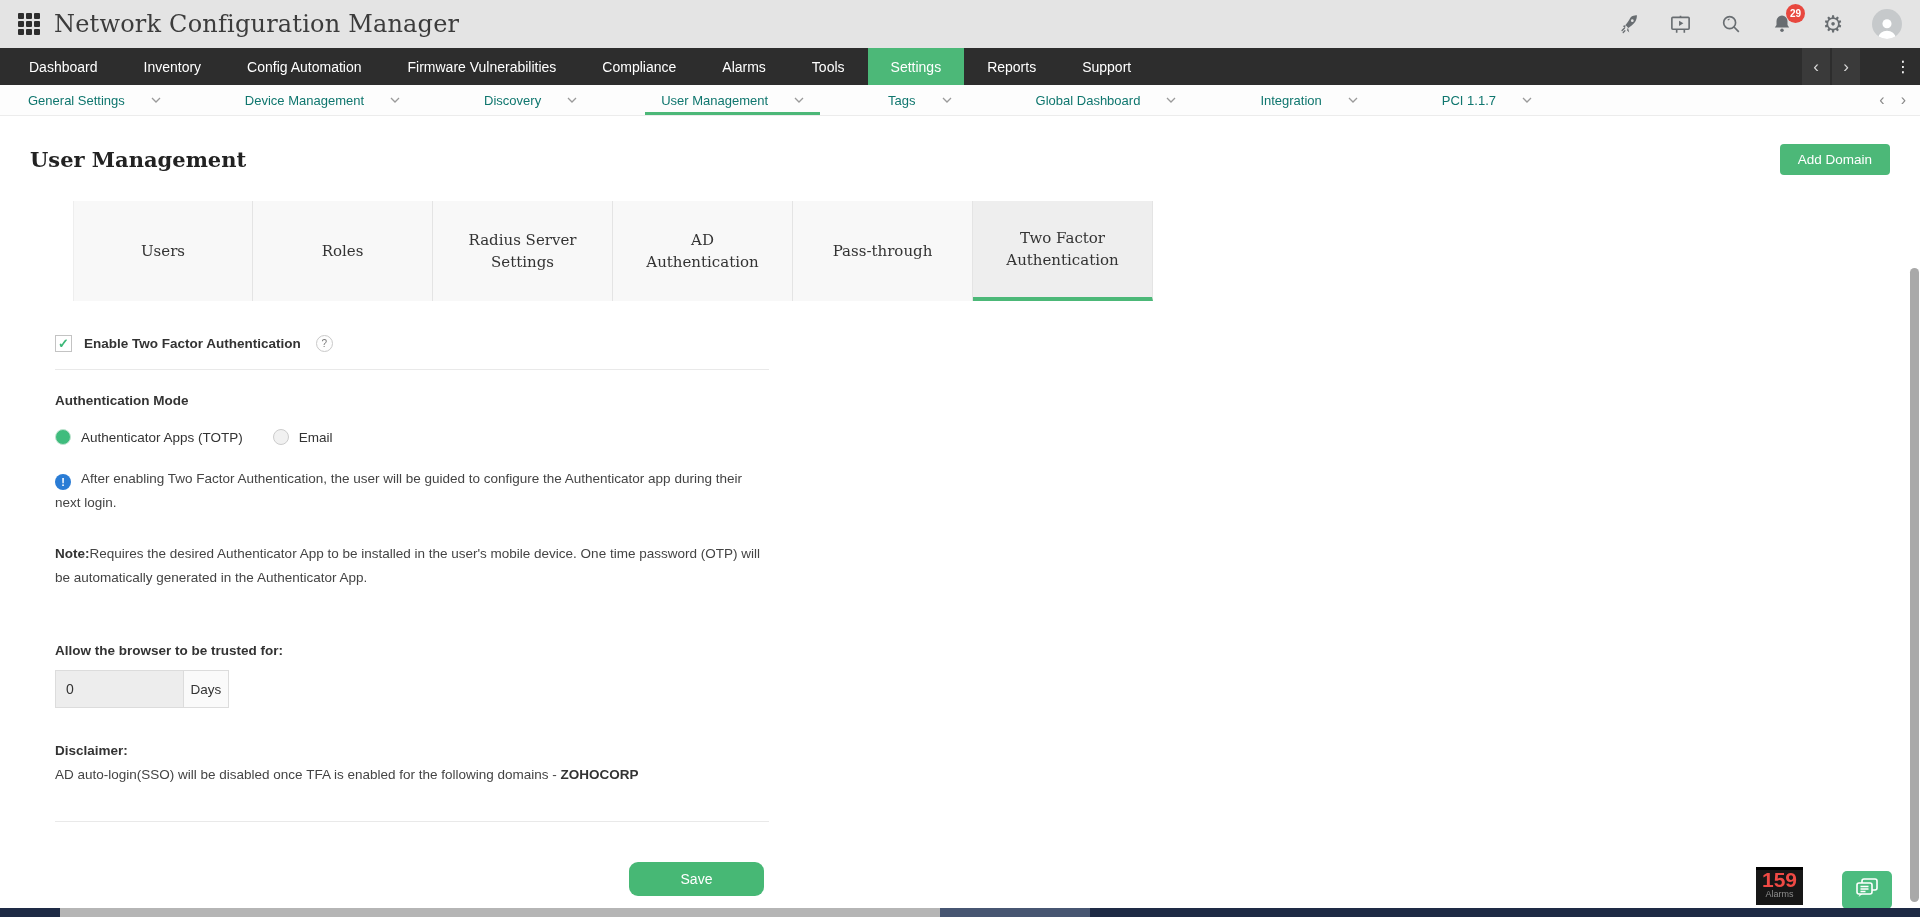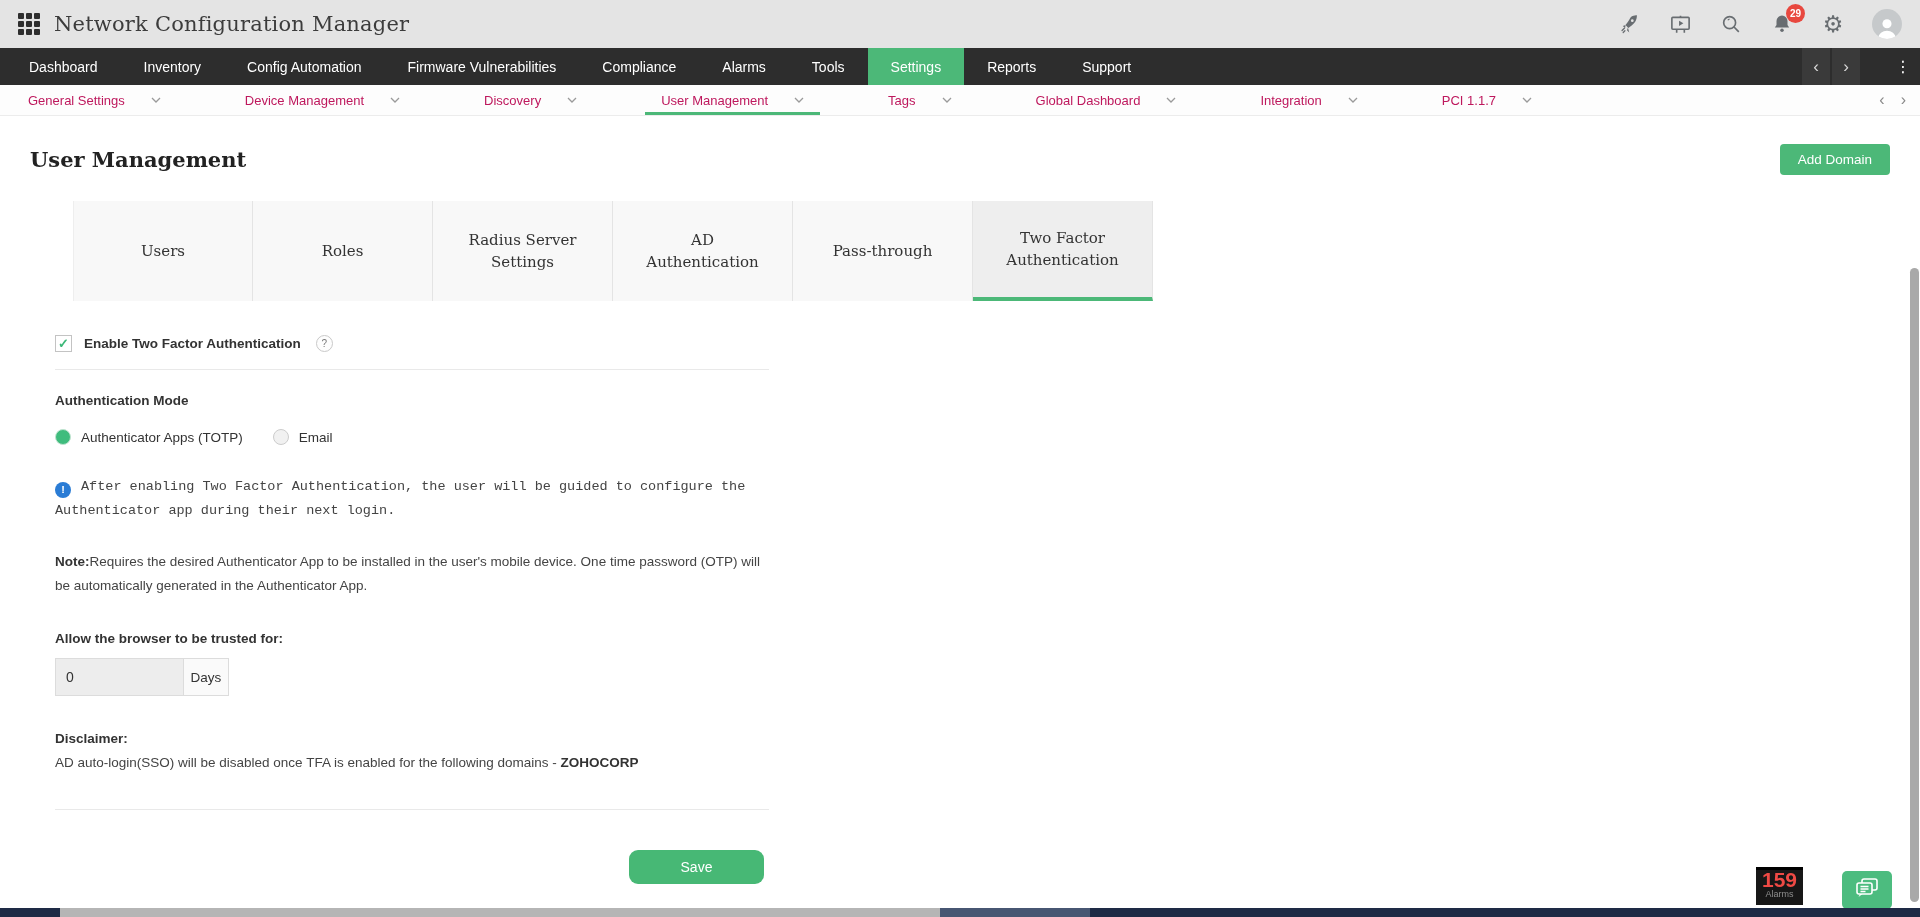--- a/index.html
+++ b/index.html
@@ -5,37 +5,37 @@
   * { box-sizing: border-box; margin: 0; padding: 0; }
   html,body { width:1920px; height:917px; }
   body {
     font-family: "Liberation Sans", sans-serif;
     background:#fff; color:#333; position:relative; overflow:hidden;
   }
   
   .topbar { height:48px; background:#e4e4e4; display:flex; align-items:center; padding:0 18px; }
   .grid-icon { width:22px; height:22px; display:grid; grid-template-columns:repeat(3,1fr); gap:2px; margin-right:14px; cursor:pointer; }
   .grid-icon span { background:#2e2e2e; border-radius:1px; }
-  .app-title { font-family:"DejaVu Serif","Liberation Serif",serif; font-size:21px; color:#3c3c3c; letter-spacing:.2px; }
+  .app-title { font-family:"DejaVu Serif","Liberation Serif",serif; font-size:24px; color:#3c3c3c; letter-spacing:.2px; }
   .topbar-right { margin-left:auto; display:flex; align-items:center; gap:27px; }
   .tb-icon { width:24px; height:24px; display:flex; align-items:center; justify-content:center; color:#686d71; cursor:pointer; position:relative; }
   .tb-icon svg { display:block; }
   .gear-glyph { font-size:23px; line-height:1; color:#686d71; font-family:"DejaVu Sans",sans-serif; }
   .bell-badge { position:absolute; top:-8px; right:-11px; min-width:19px; height:19px; border-radius:10px; background:#e8483f; color:#fff; font-size:10px; font-weight:bold; display:flex; align-items:center; justify-content:center; padding:0 3px; }
   .avatar { width:30px; height:30px; border-radius:50%; background:#c6c9cb; overflow:hidden; display:flex; align-items:flex-end; justify-content:center; cursor:pointer; }
   
   .navbar { height:37px; background:#2d2d2d; display:flex; align-items:stretch; padding-left:6px; }
   .nav-item { color:#fff; font-size:14px; display:flex; align-items:center; padding:0 23px; cursor:pointer; white-space:nowrap; }
   .nav-item.active { background:#4cb878; }
   .nav-right { margin-left:auto; display:flex; align-items:center; }
   .nav-arrow { width:28px; height:37px; display:flex; align-items:center; justify-content:center; color:#d8d8d8; font-size:17px; cursor:pointer; background:#3a3a3a; margin-left:2px; }
   .nav-more { width:34px; text-align:center; color:#fff; font-size:16px; cursor:pointer; margin-left:26px; font-family:"DejaVu Sans",sans-serif; }
   
   .subnav { height:31px; background:#fdfdfd; border-bottom:1px solid #ececec; display:flex; align-items:stretch; padding-left:12px; }
-  .subnav-item { display:flex; align-items:center; padding:0 16px; margin-right:52px; font-size:13px; color:#be185d; cursor:pointer; position:relative; white-space:nowrap; }
+  .subnav-item { display:flex; align-items:center; padding:0 16px; margin-right:52px; font-size:13px; color:#0f766e; cursor:pointer; position:relative; white-space:nowrap; }
   .subnav-item .chev { margin-left:26px; display:flex; }
   .subnav-item.active::after { content:""; position:absolute; left:0; right:0; bottom:0; height:3px; background:#4cb878; }
   .subnav-right { margin-left:auto; display:flex; align-items:center; gap:16px; padding-right:14px; color:#8a8a8a; font-size:16px; }
   .subnav-right span { cursor:pointer; }
   
   .page-head { display:flex; align-items:center; justify-content:space-between; padding:28px 30px 0 30px; }
   .page-title { font-family:"DejaVu Serif","Liberation Serif",serif; font-size:21px; font-weight:bold; color:#222; }
   .btn-green { background:#4cb878; color:#fff; border:none; font-size:13.5px; padding:8px 18px; border-radius:4px; cursor:pointer; font-family:"Liberation Sans",sans-serif; }
   
   .tabs { display:flex; margin:26px 0 0 33px; width:fit-content;padding-left:40px; }
@@ -48,25 +48,25 @@
   .checkbox { width:17px; height:17px; border:1px solid #c3c3c3; background:#fff; display:flex; align-items:center; justify-content:center; color:#3cb878; font-size:13px; font-weight:bold; cursor:pointer; }
   .cb-label { margin-left:12px; font-weight:bold; color:#333; }
   .help-circle { margin-left:15px; width:17px; height:17px; border:1px solid #c9c9c9; border-radius:50%; background:#fdfdfd; color:#777; font-size:10px; display:flex; align-items:center; justify-content:center; cursor:pointer; }
   .divider { border-bottom:1px solid #e9e9e9; margin-top:17px; }
   .section-label { font-weight:bold; color:#333; margin-top:23px; }
   .radio-row { margin-top:21px; display:flex; align-items:center; }
   .radio { width:16px; height:16px; border-radius:50%; cursor:pointer; }
   .radio.sel { background:#3fbc7d; border:1px solid #bfe3cf; }
   .radio.unsel { background:#f1f1f1; border:1px solid #ccc; margin-left:30px; }
   .radio-label { margin-left:10px; color:#333; }
-  .info-para { margin-top:30px; line-height:24px; color:#444;font-family:Liberation Mono, monospace; }
+  .info-para { margin-top:22px; line-height:24px; color:#444; }
   .info-dot { display:inline-flex; width:16px; height:16px; border-radius:50%; background:#2a7cd5; color:#fff; font-size:11px; font-weight:bold; align-items:center; justify-content:center; margin-right:10px; vertical-align:-3px; }
   .note-para { margin-top:27px; line-height:24px; color:#444; }
   .bold { font-weight:bold; color:#333; }
-  .trust-label { font-weight:bold; color:#333; margin-top:33px; }
+  .trust-label { font-weight:bold; color:#333; margin-top:53px; }
   .trust-group { margin-top:12px; display:flex; }
   .trust-input { width:128px; height:38px; background:#ededed; border:1px solid #dcdcdc; border-right:none; padding:0 10px; font-size:14px; color:#333; font-family:"Liberation Sans",sans-serif; }
   .trust-unit { width:46px; height:38px; background:#fafafa; border:1px solid #dcdcdc; display:flex; align-items:center; justify-content:center; color:#333; }
   .disclaimer { margin-top:31px; line-height:24px; color:#444; }
   .save-wrap { margin-top:40px; text-align:right; padding-right:5px; }
   .save-btn { width:135px; height:34px; background:#47b875; color:#fff; border:none; border-radius:9px; font-size:14px; cursor:pointer; font-family:"Liberation Sans",sans-serif; }
   
   .alarms-box { position:absolute; right:117px; bottom:12px; width:47px; height:38px; background:#171717; border-top:3px solid #000; text-align:center; cursor:pointer; }
   .alarms-count { color:#ef4a45; font-size:21px; font-weight:bold; line-height:19px; }
   .alarms-label { color:#8d8d8d; font-size:9px; line-height:10px; }

